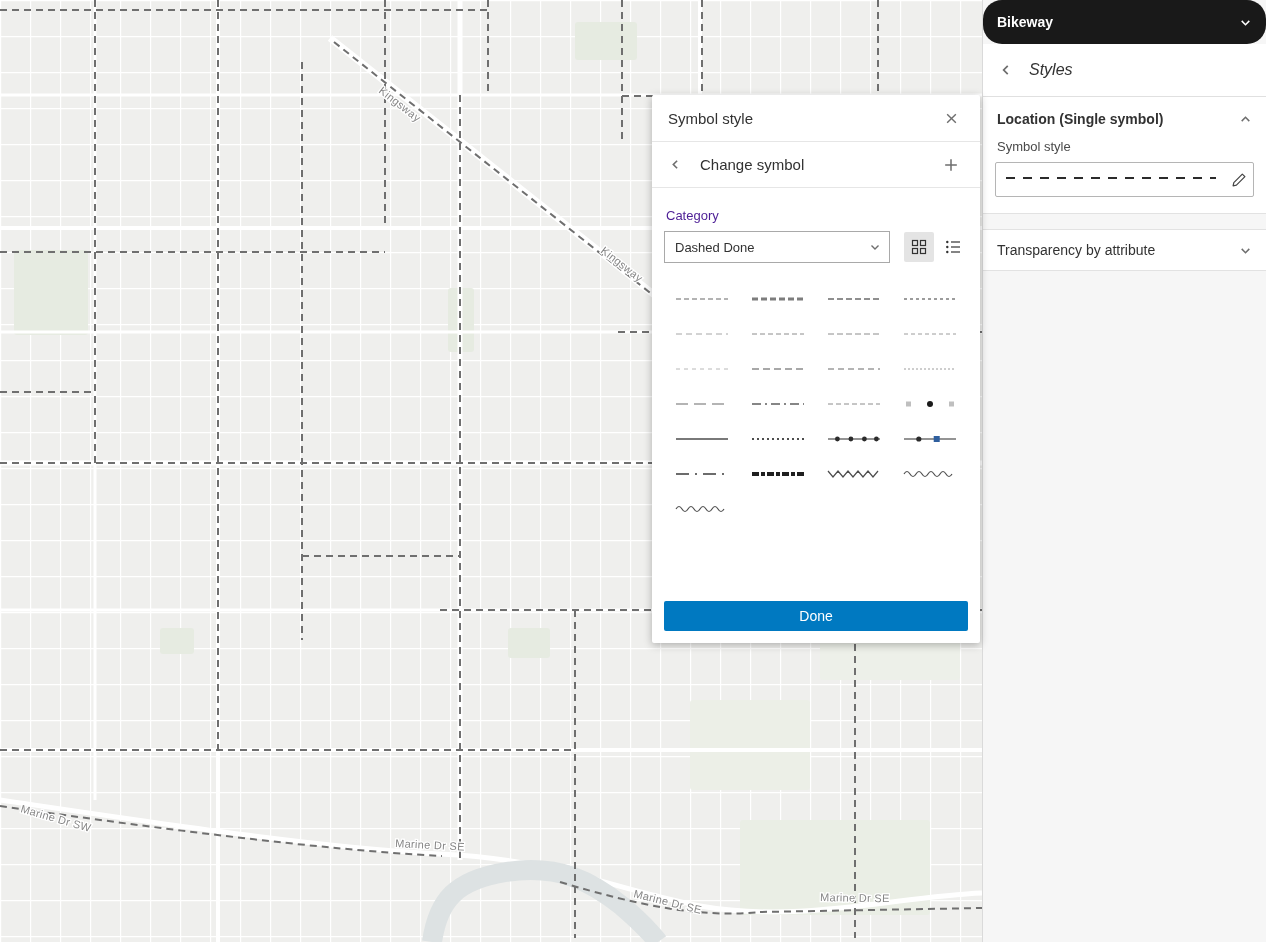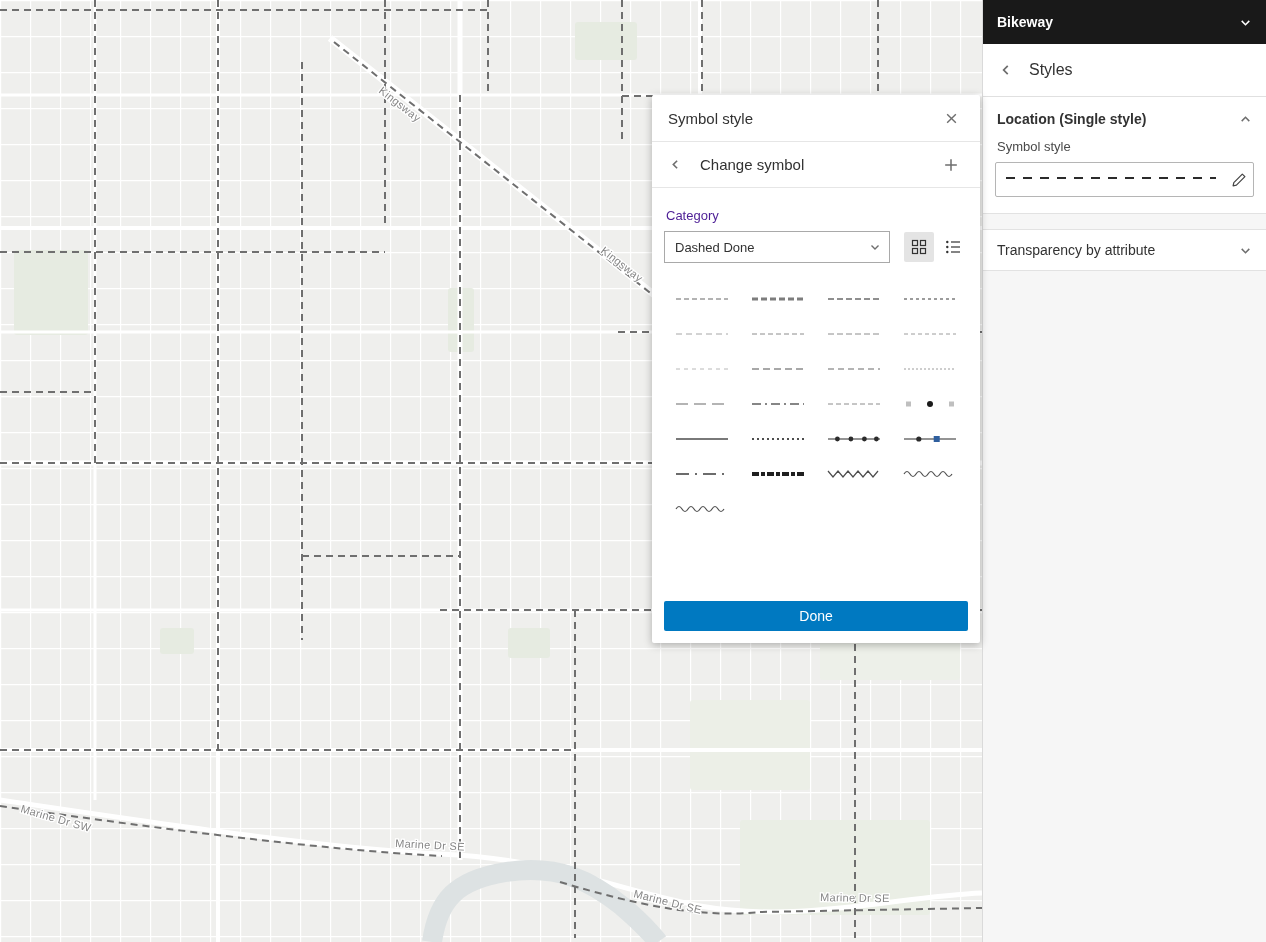--- a/index.html
+++ b/index.html
@@ -40,25 +40,25 @@
   .swatch { display:flex; align-items:center; justify-content:center; cursor:pointer; border:1px solid transparent; border-radius:2px; }
   .done-btn {
     position:absolute; left:12px; right:12px; bottom:12px; height:30px;
     background:#0079c1; color:#fff; font-size:14px; text-align:center; border-radius:2px;
   }
 
   
   .sidebar { position:absolute; right:0; top:0; width:284px; height:942px; background:#f6f6f6; border-left:1px solid #dadada; }
   .layer-header {
     height:44px; background:#191919; color:#fff; display:flex; align-items:center;
-    justify-content:space-between; padding:0 14px; cursor:pointer;
+    justify-content:space-between; padding:0 14px; cursor:pointer;border-radius:19px;
   }
   .layer-name { font-size:14px; font-weight:700; }
   .layer-header .chev { color:#fff; display:flex; }
-  .panel-nav { height:53px; background:#fff; border-bottom:1px solid #e0e0e0; display:flex; align-items:center; padding:0 8px; }
+  .panel-nav { height:53px; background:#fff; border-bottom:1px solid #e0e0e0; display:flex; align-items:center; padding:0 8px;font-style:italic; }
   .panel-title { font-size:16px; color:#323232; margin-left:8px; }
   .card { background:#fff; border-bottom:1px solid #e2e2e2; }
   .card + .card { margin-top:15px; border-top:1px solid #e2e2e2; }
   .card-header { display:flex; align-items:center; justify-content:space-between; padding:14px 14px 12px 14px; cursor:pointer; }
   .card-header .hdr { font-size:14px; color:#323232; }
   .card-header .hdr.strong { font-weight:700; }
   .card-header .chev { color:#6e6e6e; display:flex; }
   .card2 .card-header { padding:12px 14px; }
   .card-content { padding:0 12px 16px 12px; }
   .field-label { font-size:13px; color:#4a4a4a; margin:0 0 8px 2px; }
@@ -363,21 +363,21 @@
     <button class="chev-btn" title="Back">
       <svg width="14" height="14" viewBox="0 0 12 12">
           <path d="M7.5 2.5 L4 6 L7.5 9.5" fill="none" stroke="currentColor" stroke-width="1.5"></path>
         </svg>
     </button>
     <span class="panel-title">Styles</span>
   </div>
 
   <div class="card card1">
     <div class="card-header">
-      <span class="hdr strong">Location (Single style)</span>
+      <span class="hdr strong">Location (Single symbol)</span>
       <span class="chev">
         <svg width="13" height="13" viewBox="0 0 12 12">
             <path d="M2.5 7.5 L6 4 L9.5 7.5" fill="none" stroke="currentColor" stroke-width="1.4"></path>
           </svg>
       </span>
     </div>
     <div class="card-content">
       <div class="field-label">Symbol style</div>
       <div class="symbol-preview">
         <span class="preview-line"><svg width="214" height="16" viewBox="0 0 214 16">

